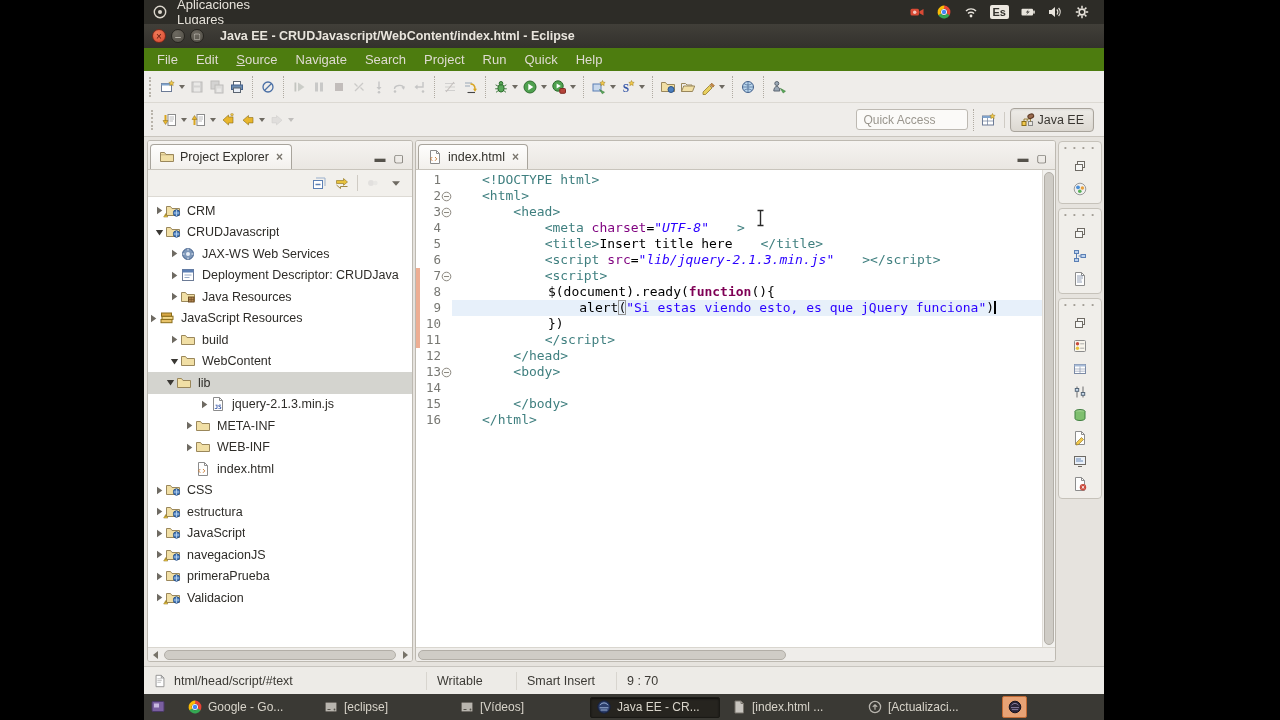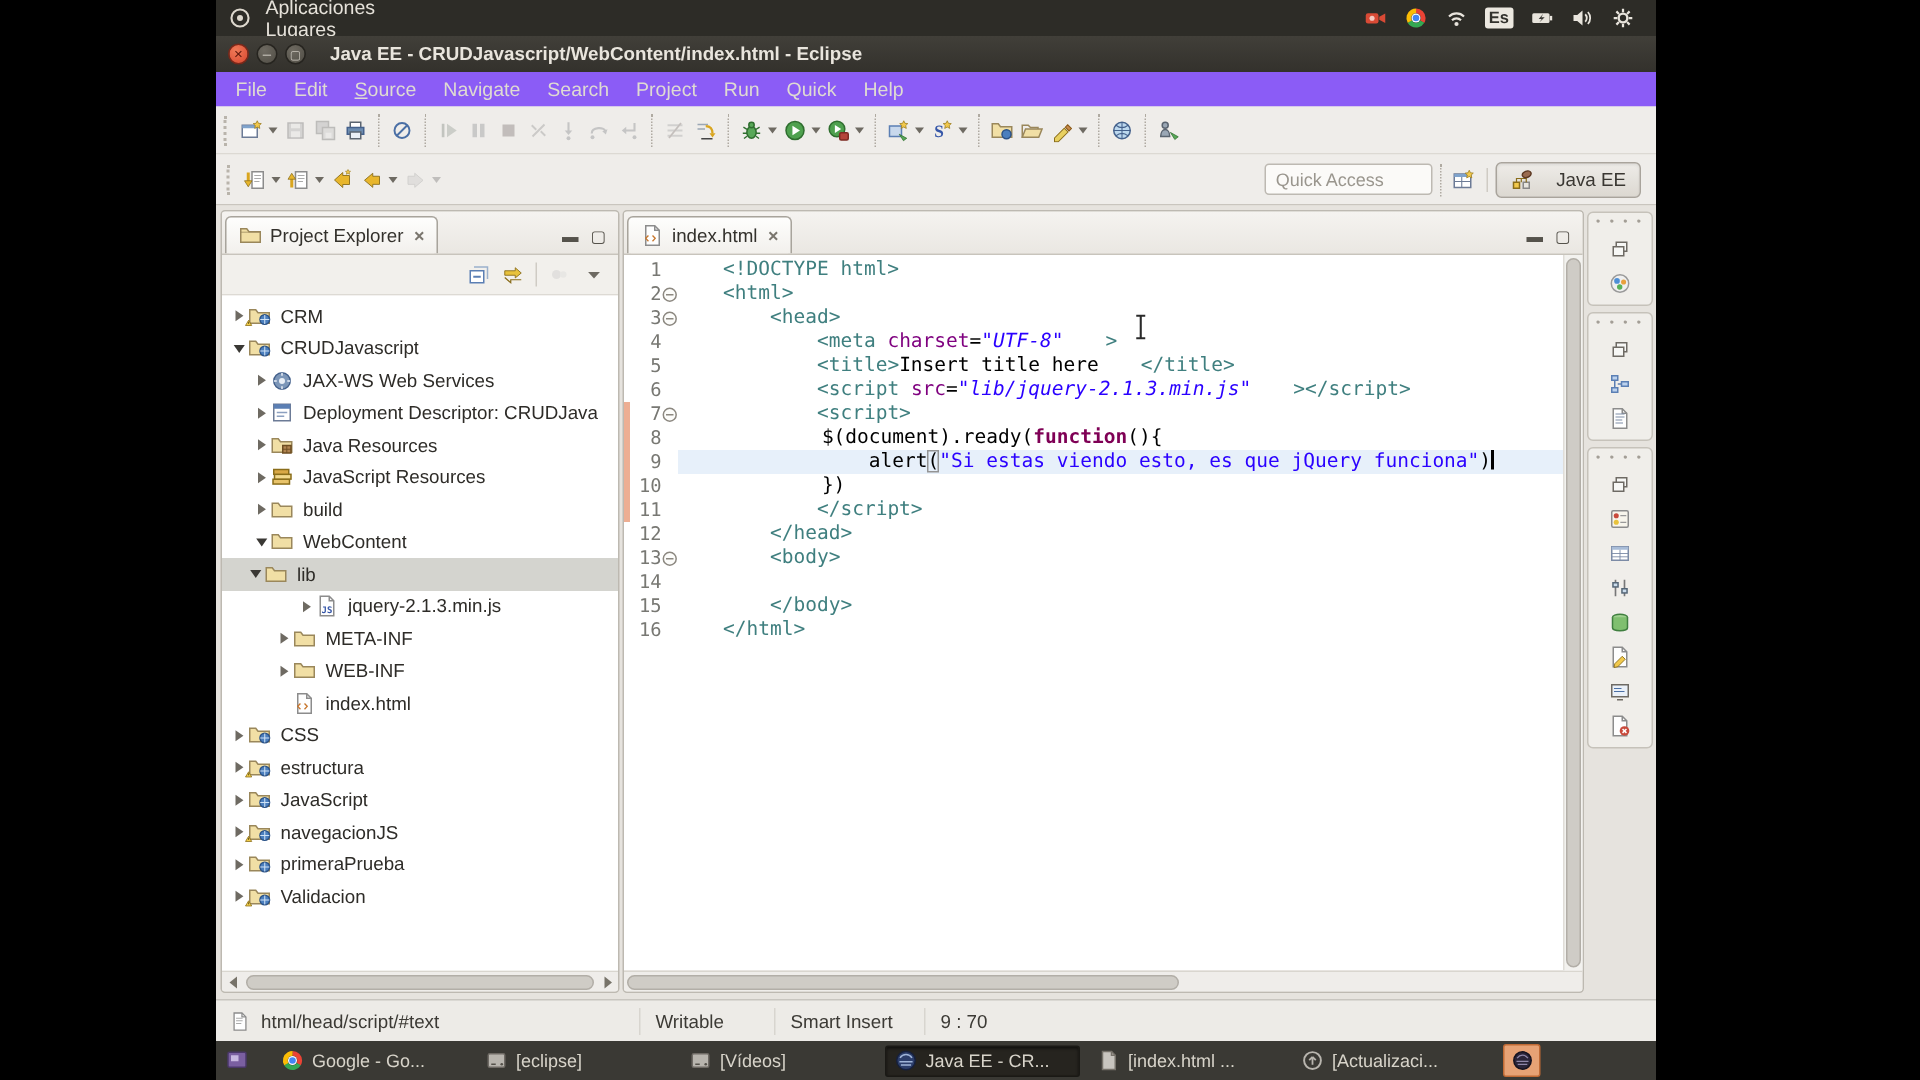--- a/index.html
+++ b/index.html
@@ -20,21 +20,21 @@
   
   .titlebar { height:24px; background:linear-gradient(#413F39,#33312C);
               display:flex; align-items:center; flex:0 0 auto; }
   .wbtn { width:14px; height:14px; border-radius:50%; margin-left:5px; position:relative;
           display:flex; align-items:center; justify-content:center; font-size:10px; }
   .wbtn.close { background:radial-gradient(circle at 35% 30%, #F07A58, #D8472F); border:1px solid #79281A; color:#5A150B; margin-left:8px; }
   .wbtn.minmax { background:radial-gradient(circle at 35% 30%, #6E6A61, #504D45); border:1px solid #26241F; color:#C9C5BC; }
   .wtitle { color:#E9E5DD; font-weight:bold; font-size:12.5px; margin-left:16px; }
 
   
-  .menubar { height:23px; background:#8b5cf6; display:flex; align-items:center;
+  .menubar { height:23px; background:#4d7c0f; display:flex; align-items:center;
              color:#DFDBD2; font-size:13px; flex:0 0 auto; }
   .menubar .mitem { padding:0 9px; height:100%; display:flex; align-items:center; cursor:default; }
   .menubar .mitem:first-child { margin-left:4px; }
   .mnemonic { text-decoration:underline; }
 
   
   .toolbar1 { height:32px; background:#EFEDEA; border-bottom:1px solid #DCD9D3;
               display:flex; align-items:center; padding:0 4px; flex:0 0 auto; }
   .toolbar2 { height:34px; background:#EFEDEA; border-bottom:1px solid #C9C5BE;
               display:flex; align-items:center; padding:0 6px; flex:0 0 auto; }
@@ -43,21 +43,21 @@
   .icon16 { width:16px; height:16px; display:inline-flex; align-items:center;
             justify-content:center; flex:0 0 auto; }
   .dim { opacity:.35; filter:grayscale(.9); }
   .dd-arrow { width:0; height:0; border-left:3.5px solid transparent; border-right:3.5px solid transparent;
               border-top:4px solid #6E6A62; margin-left:3px; }
   .tsep { width:1px; height:22px; border-left:1px dotted #AFAAA1; margin:0 5px; }
   .qa-input { width:112px; height:21px; border:1px solid #BDB9B2; border-radius:3px;
               background:#FBFAF8; font-size:12px; color:#55524C; padding:0 6px;
               font-family:"Liberation Sans", sans-serif; }
   .qa-input::placeholder { color:#9A968E; }
-  .persp-btn { display:flex; align-items:center; gap:14px; padding:3px 9px;
+  .persp-btn { display:flex; align-items:center; gap:1px; padding:3px 9px;
                border:1px solid #A9A49C; border-radius:4px; font-size:12.5px; color:#3A3732;
                background:linear-gradient(#EEECE8,#DCD8D1); box-shadow:inset 0 1px 2px rgba(0,0,0,.08); }
 
   
   .main { flex:1 1 auto; display:flex; background:#E6E3DE; padding:3px 2px 4px 3px; gap:2px; min-height:0; }
   .panel { background:#F2F0EC; border:1px solid #BDB9B1; border-radius:3px;
            display:flex; flex-direction:column; min-height:0; overflow:hidden; }
   .explorer { width:266px; flex:0 0 auto; }
   .editor-panel { flex:1 1 auto; }
   .tabrow { height:29px; display:flex; align-items:flex-end; padding:0 2px;
@@ -623,21 +623,21 @@
                 <path d="M2 .8L7.3 4.5 2 8.2z" fill="#6E6A62"></path>
               </svg>
             </span>
             <span class="ticon"><svg width="16" height="16" viewBox="0 0 16 16">
                 <path d="M1.5 3.5h4l1.5 2h7.5v7h-13z" fill="#F1DFA5" stroke="#9A875B"></path>
                 <rect x="8.5" y="8" width="5.5" height="5" fill="#B08450" stroke="#6E4E22"></rect>
                 <path d="M8.5 10.5h5.5M11.2 8v5" stroke="#6E4E22" stroke-width=".6"></path>
               </svg></span>
             <span class="tlabel">Java Resources</span>
           </div>
-          <div class="trow" style="padding-left:21px">
+          <div class="trow" style="">
             <span class="texp">
               <svg width="9" height="9" viewBox="0 0 9 9">
                 <path d="M2 .8L7.3 4.5 2 8.2z" fill="#6E6A62"></path>
               </svg>
             </span>
             <span class="ticon"><svg width="16" height="16" viewBox="0 0 16 16">
                 <rect x="2" y="9.5" width="11" height="3.2" fill="#E8C36A" stroke="#8A6D1A"></rect>
                 <rect x="3" y="6.2" width="11" height="3.2" fill="#F2D98C" stroke="#8A6D1A"></rect>
                 <rect x="2.5" y="3" width="10" height="3.2" fill="#D9A846" stroke="#8A6D1A"></rect>
               </svg></span>

